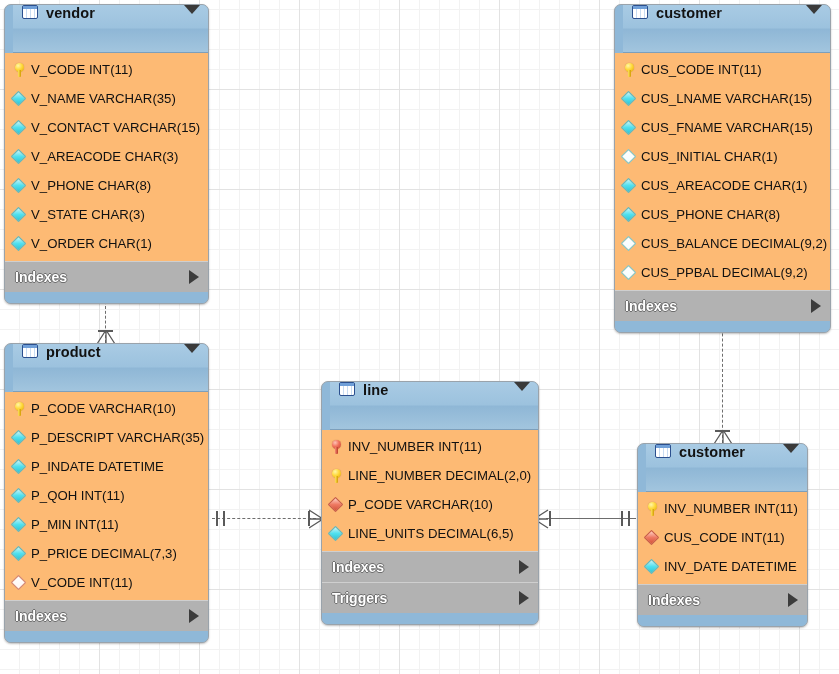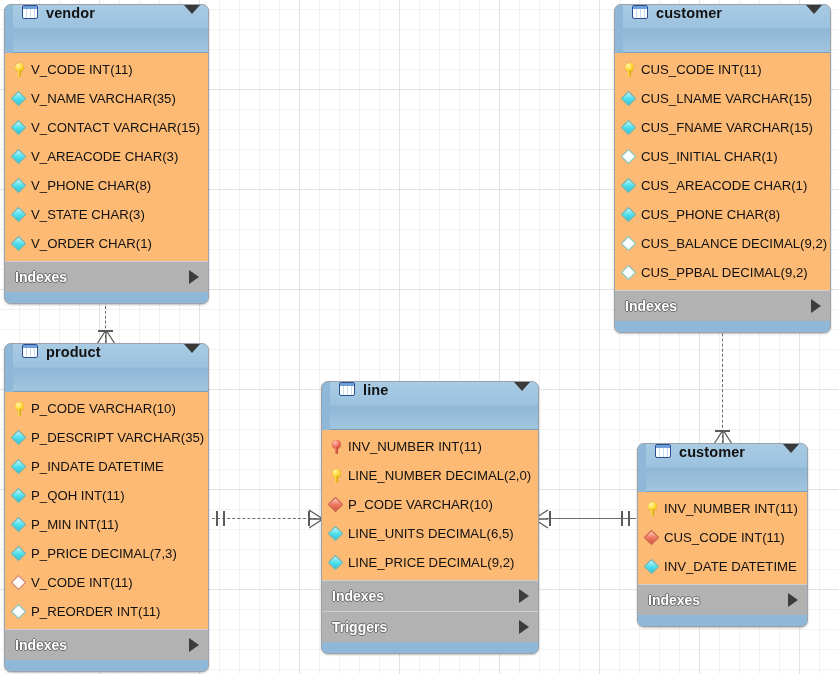--- a/index.html
+++ b/index.html
@@ -313,24 +313,20 @@
           <span class="txt">P_MIN INT(11)</span>
         </div>
         <div class="col">
           <span class="ic dia"></span>
           <span class="txt">P_PRICE DECIMAL(7,3)</span>
         </div>
         <div class="col">
           <span class="ic dia redh"></span>
           <span class="txt">V_CODE INT(11)</span>
         </div>
-        <div class="col">
-          <span class="ic dia hollow"></span>
-          <span class="txt">P_REORDER INT(11)</span>
-        </div>
       </div>
       <div class="bar">
         <span class="lbl">Indexes</span>
         <span class="caret-rt"></span>
       </div>
       <div class="foot"></div>
     </div>
     <div class="tbl" style="left: 321px; top: 381px; width: 218px;">
       <div class="tbl-head">
         <span class="tbl-ico"></span>
@@ -347,24 +343,20 @@
           <span class="txt">LINE_NUMBER DECIMAL(2,0)</span>
         </div>
         <div class="col">
           <span class="ic dia redf"></span>
           <span class="txt">P_CODE VARCHAR(10)</span>
         </div>
         <div class="col">
           <span class="ic dia"></span>
           <span class="txt">LINE_UNITS DECIMAL(6,5)</span>
         </div>
-        <div class="col">
-          <span class="ic dia"></span>
-          <span class="txt">LINE_PRICE DECIMAL(9,2)</span>
-        </div>
       </div>
       <div class="bar">
         <span class="lbl">Indexes</span>
         <span class="caret-rt"></span>
       </div>
       <div class="bar">
         <span class="lbl">Triggers</span>
         <span class="caret-rt"></span>
       </div>
       <div class="foot"></div>

